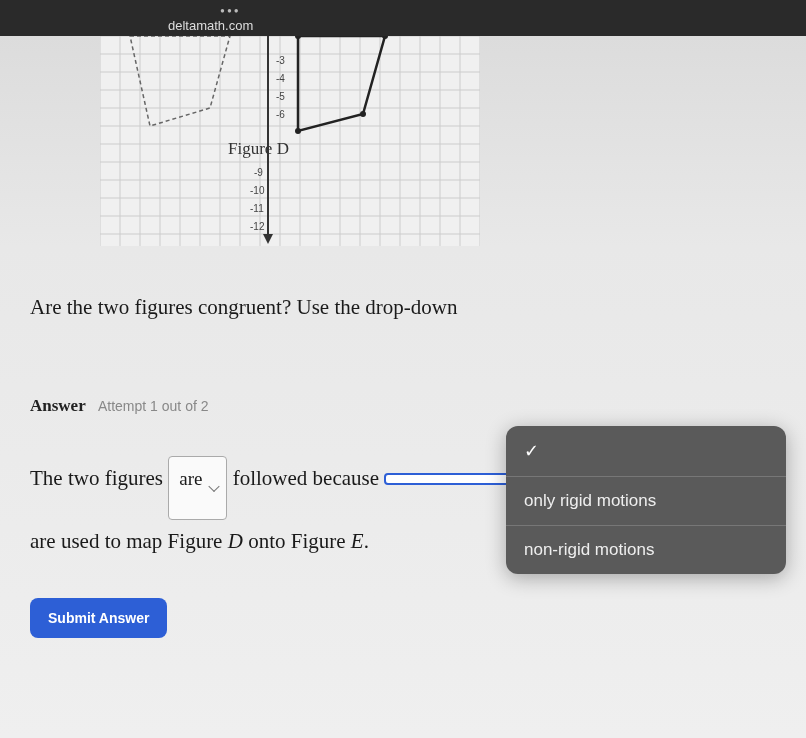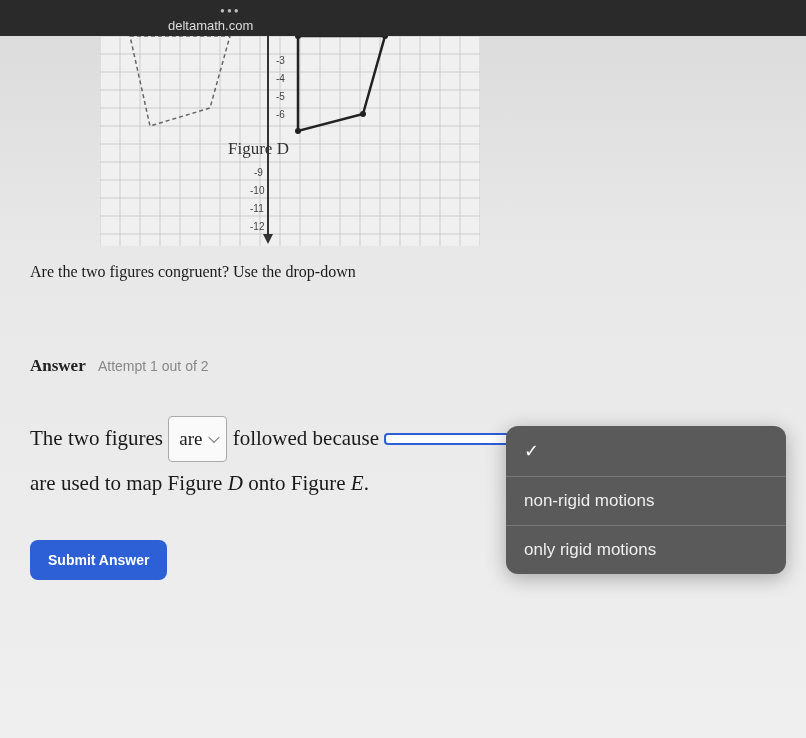--- a/index.html
+++ b/index.html
@@ -48,24 +48,24 @@
       position: relative;
       background: #f0f0f0;
     }
     .problem-text {
       font-size: 21px;
       line-height: 1.5;
       color: #1a1a1a;
       margin-top: 28px;
     }
     .question-text {
-      font-size: 16px;
+      font-size: 21px;
       line-height: 1.5;
       color: #1a1a1a;
-      margin-top: 14px;
+      margin-top: 46px;
       max-width: 540px;
     }
     .dropdown-popup {
       position: absolute;
       right: 20px;
       top: 390px;
       width: 280px;
       background: #5a5a5a;
       border-radius: 12px;
       overflow: hidden;
@@ -97,21 +97,21 @@
       margin-top: 40px;
       font-size: 21px;
       line-height: 2;
       color: #1a1a1a;
     }
     .select-box {
       display: inline-block;
       border: 1px solid #aaa;
       border-radius: 4px;
       background: #fafafa;
-      padding: 3px 24px 3px 10px;
+      padding: 3px 24px 21px 10px;
       font-size: 19px;
       font-family: Georgia, serif;
       position: relative;
       vertical-align: baseline;
       min-width: 50px;
       cursor: pointer;
     }
     .select-box::after {
       content: "";
       position: absolute;
@@ -218,22 +218,22 @@
 
 
   <p class="question-text">
     <span>Are the two figures congruent? Use the drop-down</span><br>
   </p>
 
   <div class="dropdown-popup">
     <div class="dd-row">
       <span class="dd-check">✓</span>
     </div>
+    <div class="dd-row">only rigid motions</div>
     <div class="dd-row">non-rigid motions</div>
-    <div class="dd-row">only rigid motions</div>
   </div>
 
   <div class="answer-header">
     <span class="label">Answer</span>
     <span class="attempt">Attempt 1 out of 2</span>
   </div>
 
   <div class="fill-sentence">
     <span>The two figures </span><span class="select-box"><span>are</span></span><span> followed because </span><span class="select-box active"><span></span></span><br>
     <span>are used to map Figure </span><span class="italic">D</span><span> onto Figure </span><span class="italic">E</span><span>.</span>

